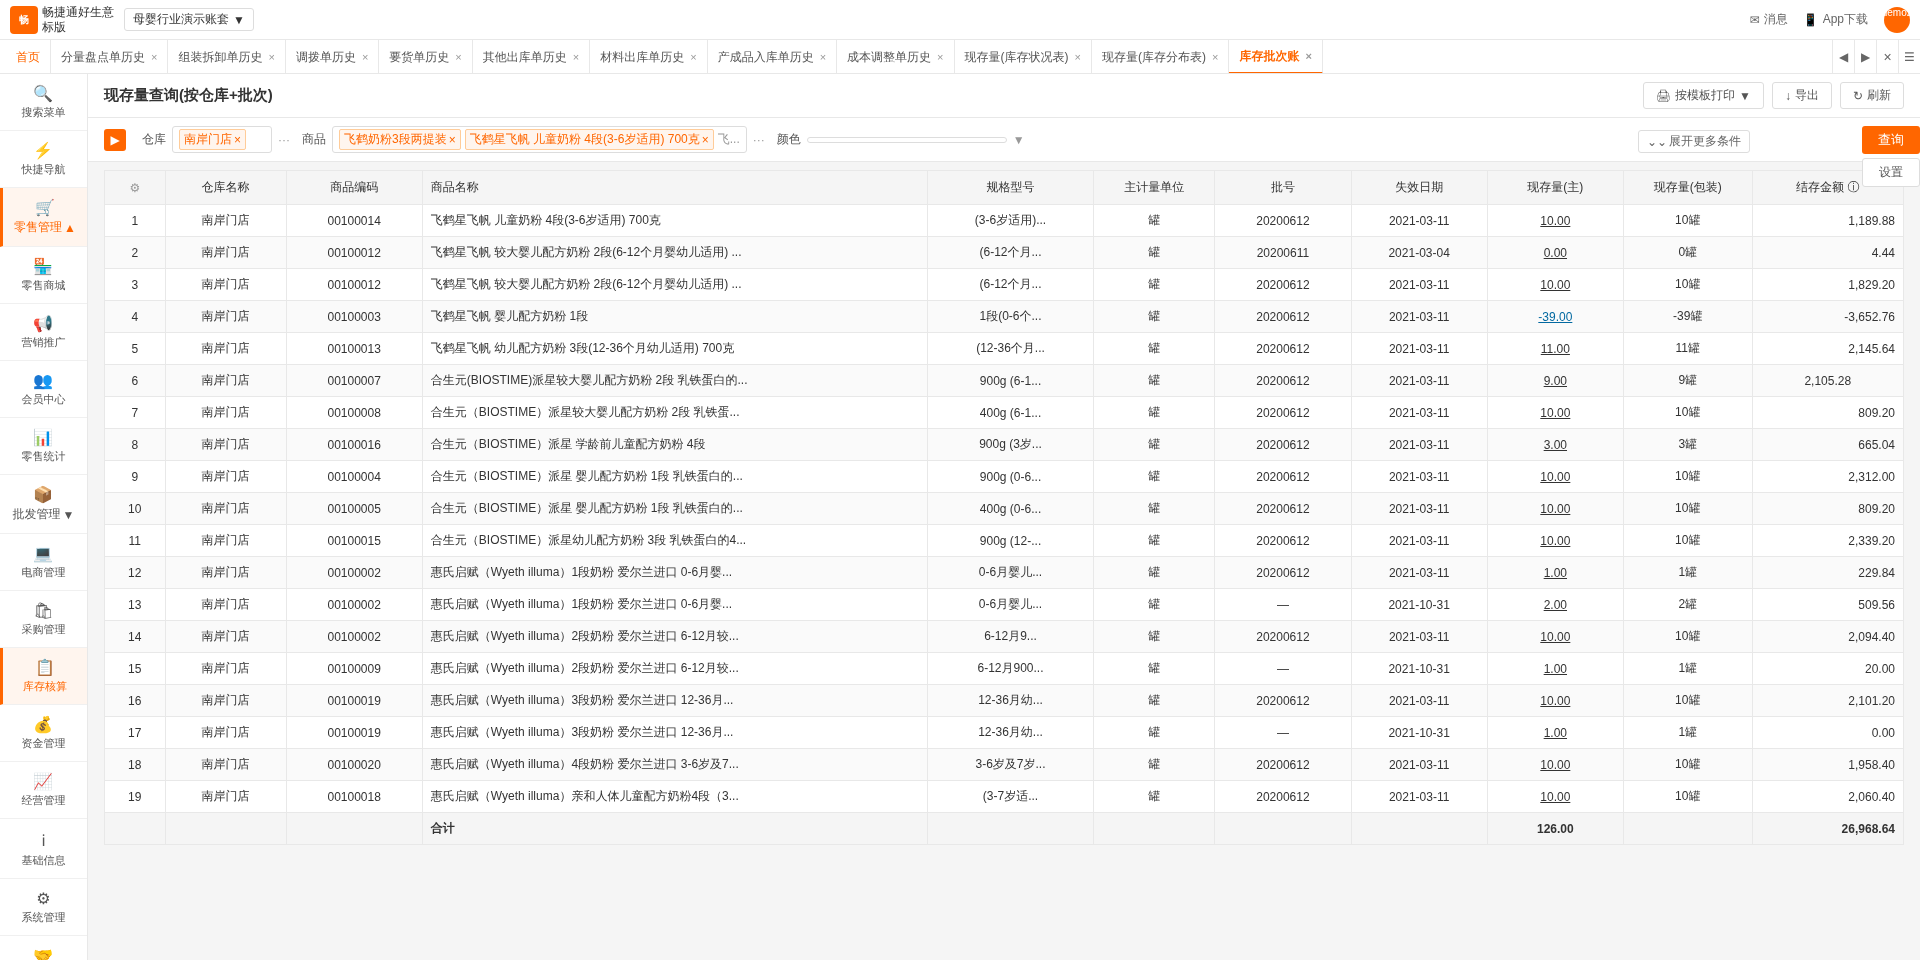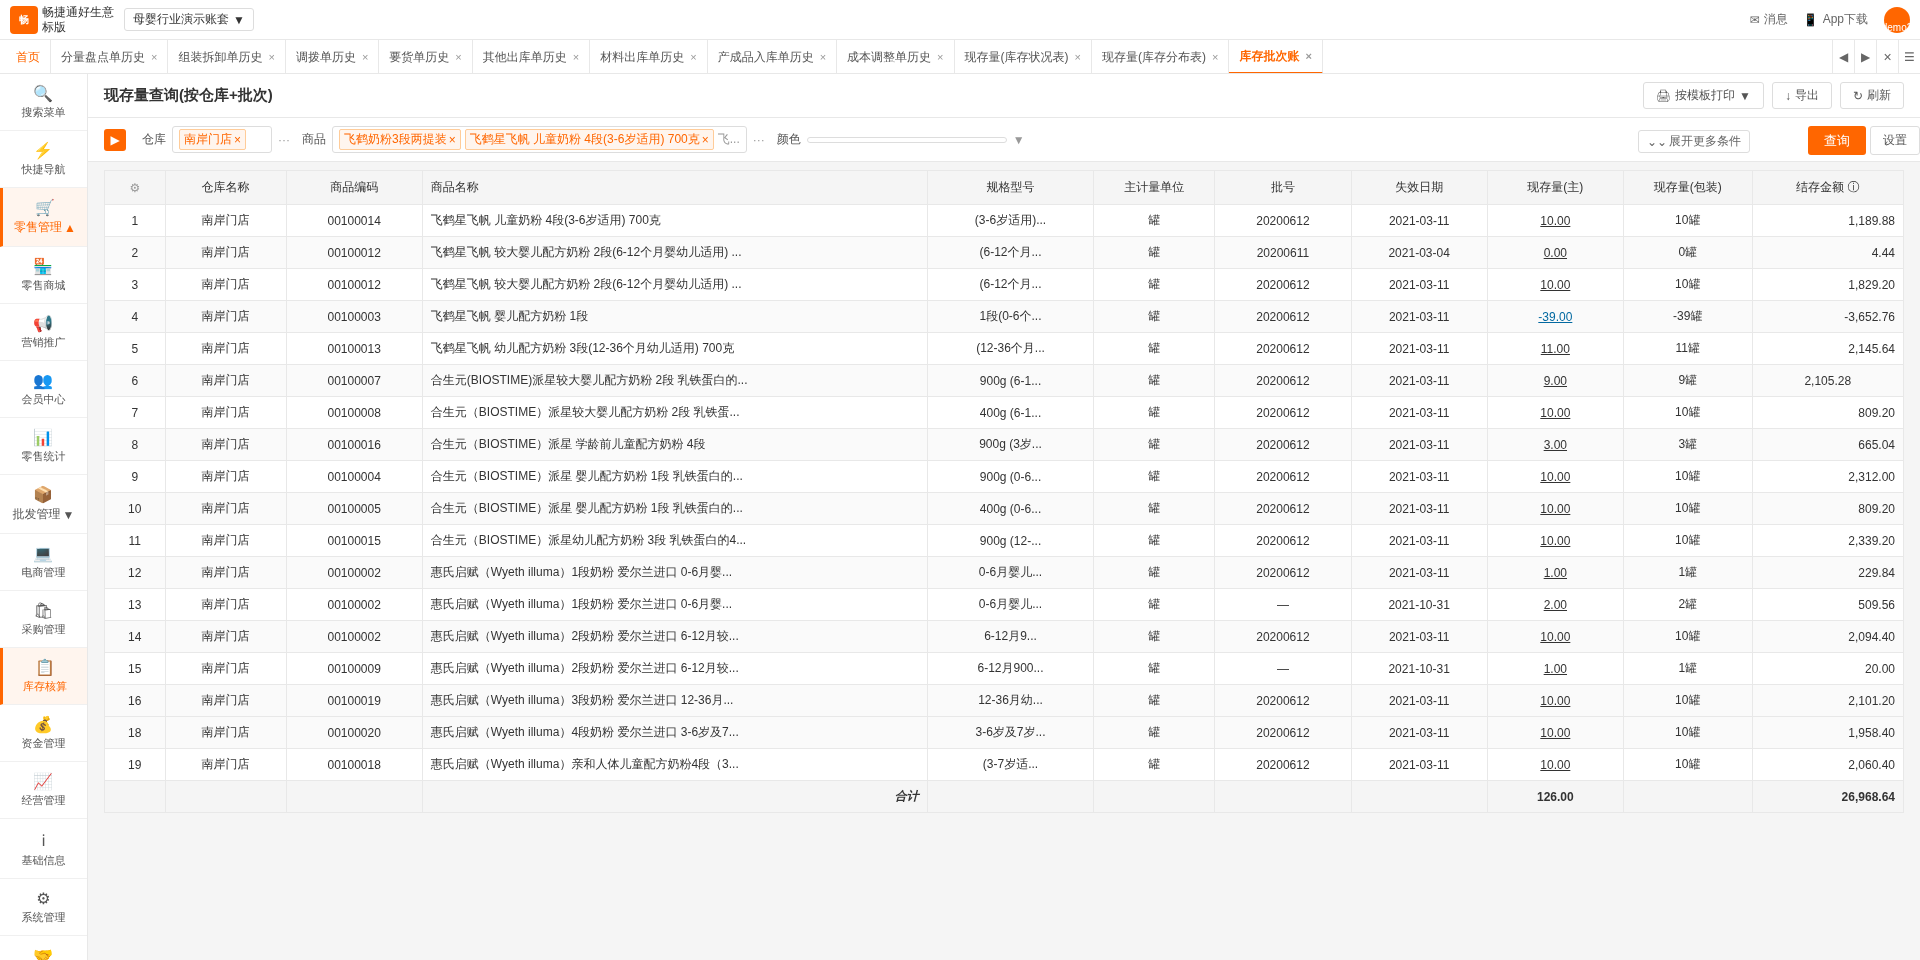--- a/index.html
+++ b/index.html
@@ -10,21 +10,21 @@
       display: flex; align-items: center; background: #fff; height: 40px;
       border-bottom: 1px solid #e8e8e8; padding: 0 10px; justify-content: space-between;
     }
     .top-bar-left { display: flex; align-items: center; gap: 10px; }
     .logo { display: flex; align-items: center; gap: 4px; }
     .logo-icon { width: 28px; height: 28px; background: #ff6600; border-radius: 4px; display: flex; align-items: center; justify-content: center; color: #fff; font-size: 10px; font-weight: bold; }
     .logo-text { font-size: 11px; color: #333; line-height: 1.2; }
     .store-select { display: flex; align-items: center; gap: 4px; border: 1px solid #ddd; border-radius: 3px; padding: 2px 8px; cursor: pointer; background: #fff; color: #333; font-size: 12px; }
     .top-bar-right { display: flex; align-items: center; gap: 16px; }
     .top-bar-action { display: flex; align-items: center; gap: 4px; color: #666; cursor: pointer; font-size: 12px; }
-    .avatar { width: 26px; height: 26px; border-radius: 50%; background: #ff6600; display: flex; align-items: flex-end; justify-content: center; color: #fff; font-size: 11px; }
+    .avatar { width: 26px; height: 26px; border-radius: 50%; background: #ff6600; display: flex; align-items: flex-start; justify-content: center; color: #fff; font-size: 11px; }
 
     
     .tab-bar {
       display: flex; align-items: flex-start; background: #fff; height: 34px;
       border-bottom: 1px solid #e8e8e8; padding: 0 0 0 6px; overflow: hidden;
     }
     .tab { display: flex; align-items: center; padding: 0 10px; height: 34px; border-right: 1px solid #e8e8e8; cursor: pointer; white-space: nowrap; color: #555; font-size: 12px; position: relative; }
     .tab.active { color: #ff6600; border-bottom: 2px solid #ff6600; font-weight: bold; }
     .tab-close { margin-left: 6px; color: #999; font-size: 11px; cursor: pointer; }
     .tab-controls { margin-left: auto; display: flex; align-items: center; }
@@ -317,21 +317,21 @@
         <span style="color:#999;">▼</span>
       </div>
 
       <div style="position:absolute;right:170px;bottom:8px;">
         <div class="expand-btn">
           <span>⌄⌄</span>
           <span>展开更多条件</span>
         </div>
       </div>
 
-      <div style="position:absolute;right:0;top:8px;display:flex;flex-direction:row;gap:4px;">
+      <div style="position:absolute;right:0;top:8px;display:flex;flex-direction:column;gap:4px;">
         <button class="search-btn">查询</button>
         <button class="setting-btn">设置</button>
       </div>
     </div>
 
     <div class="table-container">
       <table class="data-table">
         <thead>
           <tr>
             <th class="col-index">
@@ -551,20 +551,33 @@
     <td>00100019</td>
     <td class="col-name" style="text-align:left;">惠氏启赋（Wyeth illuma）3段奶粉 爱尔兰进口 12-36月...</td>
     <td>12-36月幼...</td>
     <td>罐</td>
     <td>20200612</td>
     <td>2021-03-11</td>
     <td><span class="underline-num">10.00</span></td>
     <td class="">10罐</td>
     <td class="" style="text-align:right;">2,101.20</td>
   </tr>
+            <tr>
+    <td>17</td>
+    <td>南岸门店</td>
+    <td>00100019</td>
+    <td class="col-name" style="text-align:left;">惠氏启赋（Wyeth illuma）3段奶粉 爱尔兰进口 12-36月...</td>
+    <td>12-36月幼...</td>
+    <td>罐</td>
+    <td>—</td>
+    <td>2021-10-31</td>
+    <td><span class="underline-num">1.00</span></td>
+    <td class="">1罐</td>
+    <td class="" style="text-align:right;">0.00</td>
+  </tr>
             <tr class="alt">
     <td>18</td>
     <td>南岸门店</td>
     <td>00100020</td>
     <td class="col-name" style="text-align:left;">惠氏启赋（Wyeth illuma）4段奶粉 爱尔兰进口 3-6岁及7...</td>
     <td>3-6岁及7岁...</td>
     <td>罐</td>
     <td>20200612</td>
     <td>2021-03-11</td>
     <td><span class="underline-num">10.00</span></td>
@@ -581,21 +594,21 @@
     <td>20200612</td>
     <td>2021-03-11</td>
     <td><span class="underline-num">10.00</span></td>
     <td class="">10罐</td>
     <td class="" style="text-align:right;">2,060.40</td>
   </tr>
             <tr class="footer-row">
   <td></td>
   <td></td>
   <td></td>
-  <td style="text-align:right;font-style:italic;">合计</td>
+  <td style="text-align:left;">合计</td>
   <td></td>
   <td></td>
   <td></td>
   <td></td>
   <td>126.00</td>
   <td></td>
   <td style="text-align:right;">26,968.64</td>
 </tr>
           </tbody>
       </table>

